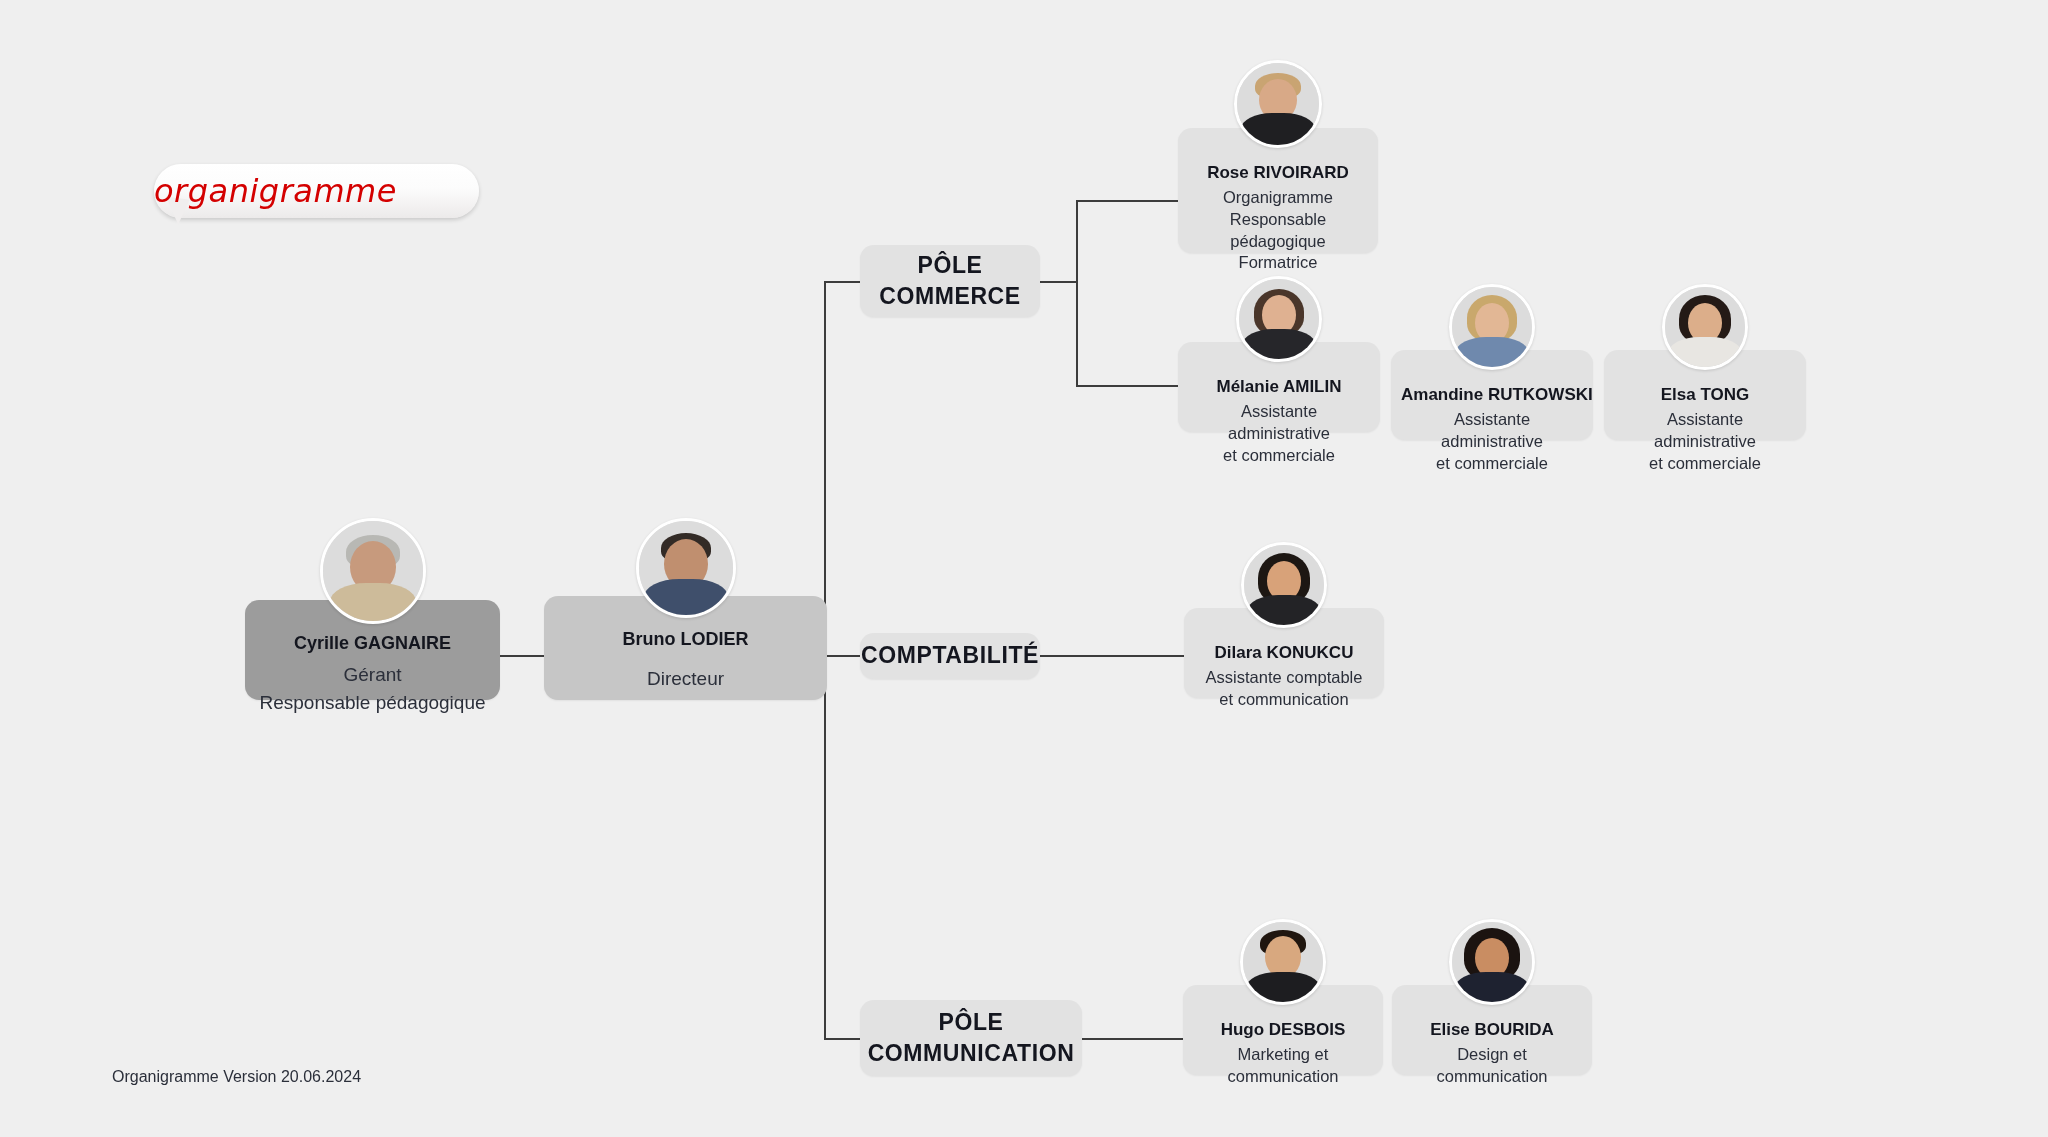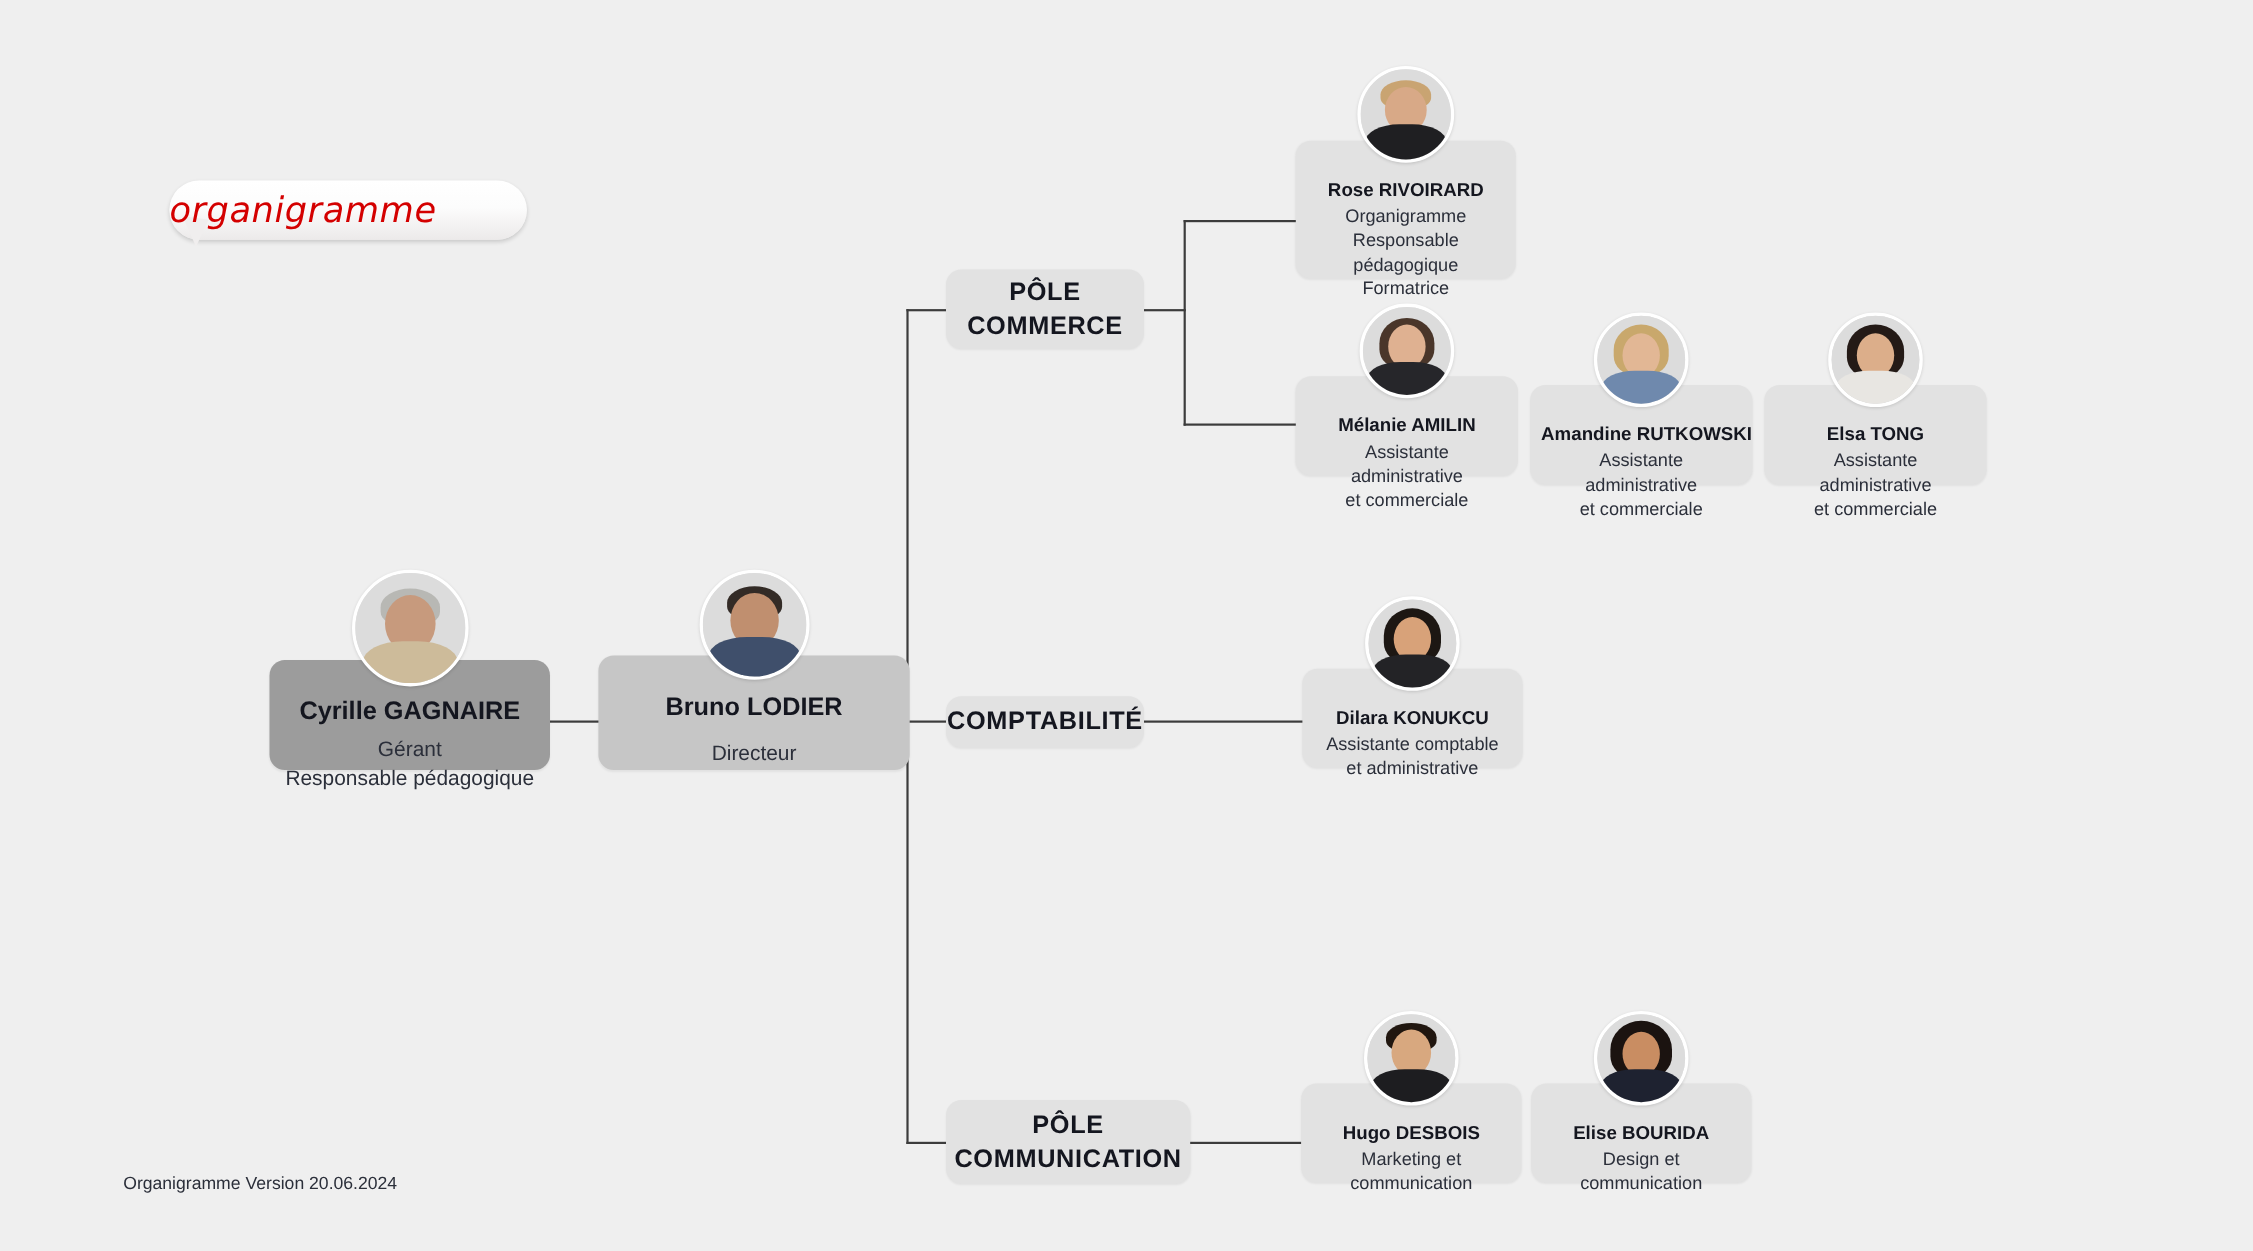--- a/index.html
+++ b/index.html
@@ -122,21 +122,21 @@
     color: #14161f;
     line-height: 1.3;
     margin-bottom: 3px;
     white-space: nowrap;
   }
   .person .prole {
     font-size: 16.5px;
     color: #2b2f3a;
     line-height: 1.32;
   }
-  .person.big .pname { font-size: 23px; margin-bottom: 6px; }
+  .person.big .pname { font-size: 18px; margin-bottom: 6px; }
   .person.big .prole { font-size: 19px; line-height: 1.45; }
 
   .avatar {
     position: absolute;
     left: 50%;
     transform: translateX(-50%);
     border-radius: 50%;
     background: #dedede;
     border: 3px solid #ffffff;
     box-shadow: 0 1px 3px rgba(0,0,0,0.14);
@@ -295,21 +295,21 @@
   <div class="person" style="left:1184px; top:608px; width:200px; height:90px;">
     <div class="avatar" style="width:80px; height:80px; top:-66px;">
       <div class="face" style="background:#dcdcdc;">
         <div class="hair" style="width:52px; height:50px; top:8px; background:#1d1713;"></div>
         <div class="head" style="width:34px; height:40px; top:16px; background:#d8a279;"></div>
         <div class="body" style="width:72px; height:36px; top:50px; background:#232326;"></div>
       </div>
     </div>
     <div class="pname">Dilara KONUKCU</div>
     <div class="prole">Assistante comptable</div>
-    <div class="prole">et administrative</div>
+    <div class="prole">et communication</div>
   </div>
 
   <div class="person" style="left:1183px; top:985px; width:200px; height:90px;">
     <div class="avatar" style="width:80px; height:80px; top:-66px;">
       <div class="face" style="background:#dcdcdc;">
         <div class="hair" style="width:46px; height:26px; top:8px; background:#20160f;"></div>
         <div class="head" style="width:36px; height:42px; top:14px; background:#d8a87f;"></div>
         <div class="body" style="width:74px; height:38px; top:50px; background:#1d1d20;"></div>
       </div>
     </div>

